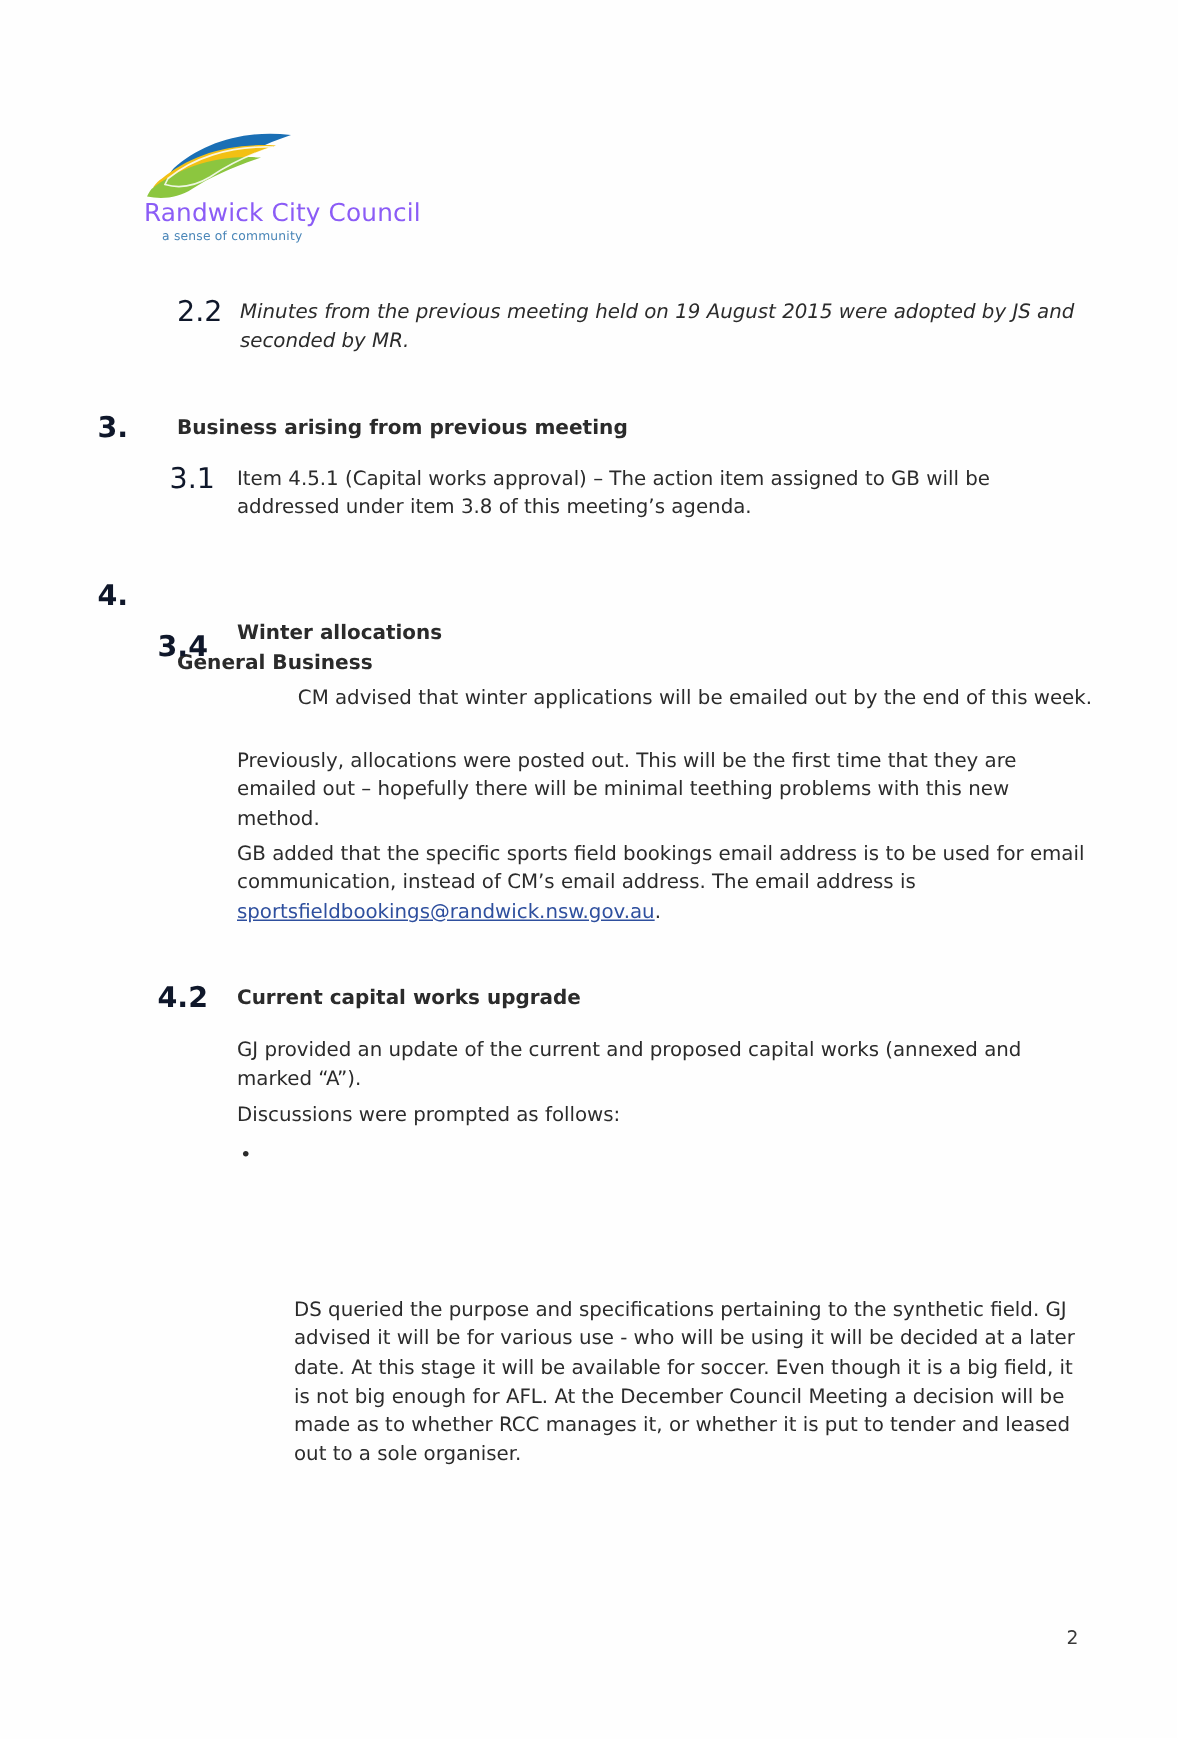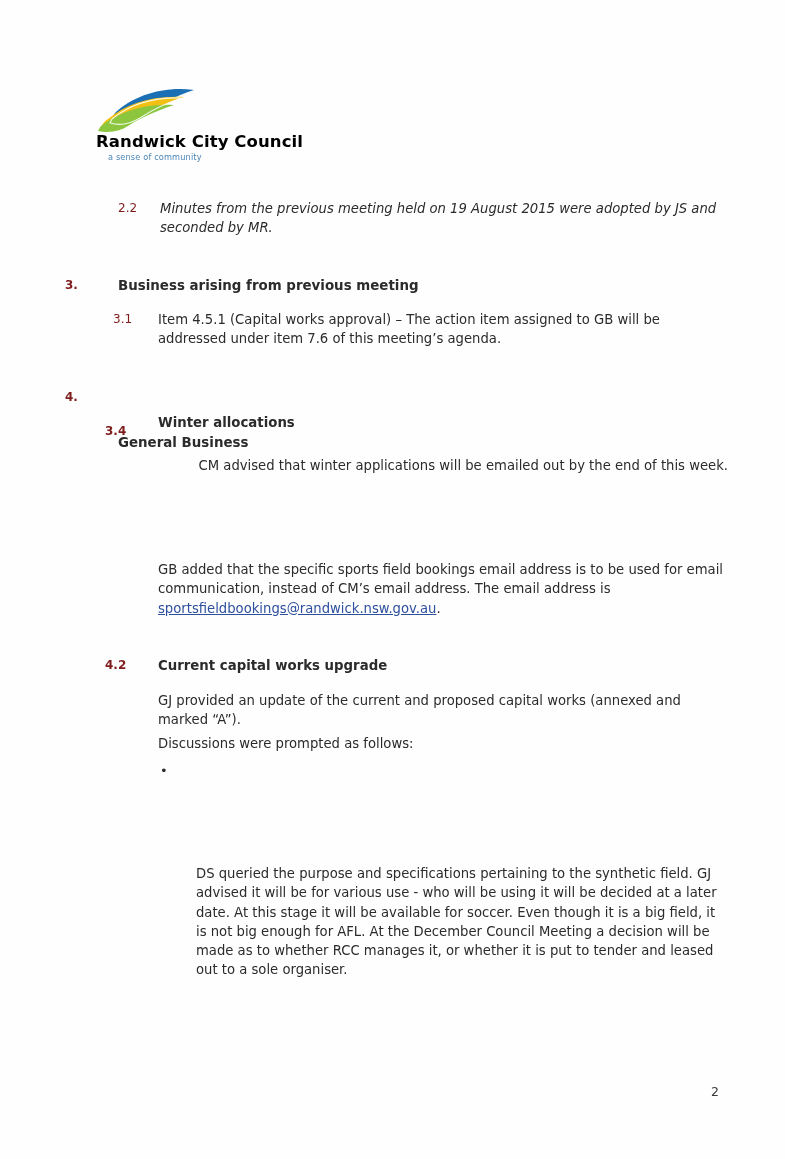--- a/index.html
+++ b/index.html
@@ -34,23 +34,23 @@
     width: 112px;
     height: 44px;
   }
   #logo-wordmark {
     position: absolute;
     left: 0px;
     top: 44px;
     font-family: "DejaVu Sans", sans-serif;
     font-size: 16.5px;
     letter-spacing: 0.1px;
-    color: #000000;
+    color: #8b5cf6;
     white-space: nowrap;
-    font-weight: 700;
+    font-weight: 400;
   }
   #logo-tagline {
     position: absolute;
     left: 12px;
     top: 64px;
     font-family: "DejaVu Sans", sans-serif;
     font-size: 8.2px;
     color: #4a86b8;
     white-space: nowrap;
     letter-spacing: 0.15px;
@@ -61,23 +61,23 @@
     position: absolute;
     font-family: "DejaVu Sans", sans-serif;
     font-size: 13.2px;
     line-height: 19.3px;
     color: #2b2b2b;
   }
 
   .num {
     position: absolute;
     font-family: "DejaVu Sans", sans-serif;
-    font-size: 12px;
+    font-size: 19px;
     line-height: 19.3px;
-    color: #7f1d1d;
+    color: #0f172a;
   }
   .num.bold { font-weight: bold; }
 
   .heading {
     font-weight: bold;
     font-size: 13.4px;
   }
   .subheading {
     font-weight: bold;
     font-size: 13.3px;
@@ -130,30 +130,31 @@
     <div id="logo-tagline">a sense of community</div>
   </div>
 
   <div class="num" style="left:118px; top:199px;">2.2</div>
   <div class="para" style="left:160px; top:199px; width:565px;font-style:italic;">Minutes from the previous meeting held on 19 August 2015 were adopted by JS and seconded by MR.</div>
 
   <div class="num bold" style="left:65px; top:276px;">3.</div>
   <div class="heading" style="left:118px; top:276px; width:600px;">Business arising from previous meeting</div>
 
   <div class="num" style="left:113px; top:310px;">3.1</div>
-  <div class="para" style="left:158px; top:310px; width:567px;">Item 4.5.1 (Capital works approval) – The action item assigned to GB will be addressed under item 7.6 of this meeting’s agenda.</div>
+  <div class="para" style="left:158px; top:310px; width:567px;">Item 4.5.1 (Capital works approval) – The action item assigned to GB will be addressed under item 3.8 of this meeting’s agenda.</div>
 
   <div class="num bold" style="left:65px; top:388px;">4.</div>
   <div class="heading" style="left:118px; top:388px; width:600px;margin-top:45px;">General Business</div>
 
   <div class="num bold" style="left:105px; top:422px;">3.4</div>
   <div class="subheading" style="left:158px; top:413px; width:560px;">Winter allocations</div>
 
   <div class="para" style="left:158px; top:456px; width:570px;text-align:right;">CM advised that winter applications will be emailed out by the end of this week.</div>
 
+  <div class="para" style="left:158px; top:498px; width:570px;">Previously, allocations were posted out.  This will be the first time that they are emailed out – hopefully there will be minimal teething problems with this new method.</div>
 
   <div class="para" style="left:158px; top:560px; width:570px;"><span>GB added that the specific sports field bookings email address is to be used for email communication, instead of CM’s email address.  The email address is </span><a class="email-link" href="#">sportsfieldbookings@randwick.nsw.gov.au</a><span>.</span></div>
 
   <div class="num bold" style="left:105px; top:656px;">4.2</div>
   <div class="subheading" style="left:158px; top:656px; width:560px;">Current capital works upgrade</div>
 
   <div class="para" style="left:158px; top:691px; width:572px;">GJ provided an update of the current and proposed capital works (annexed and marked “A”).</div>
 
   <div class="para" style="left:158px; top:734px; width:572px;">Discussions were prompted as follows:</div>
 

